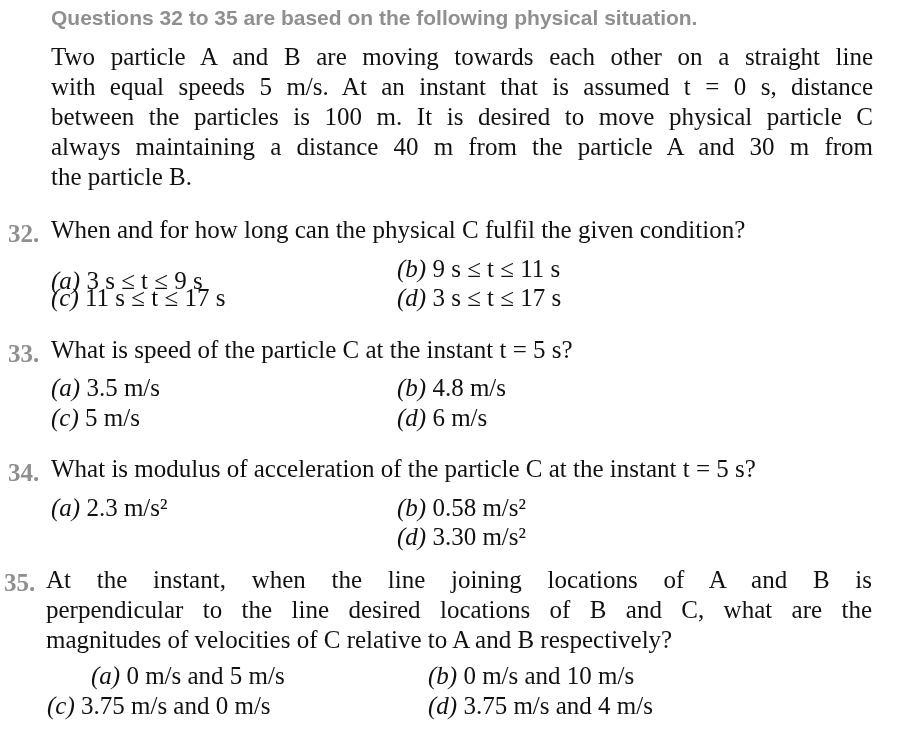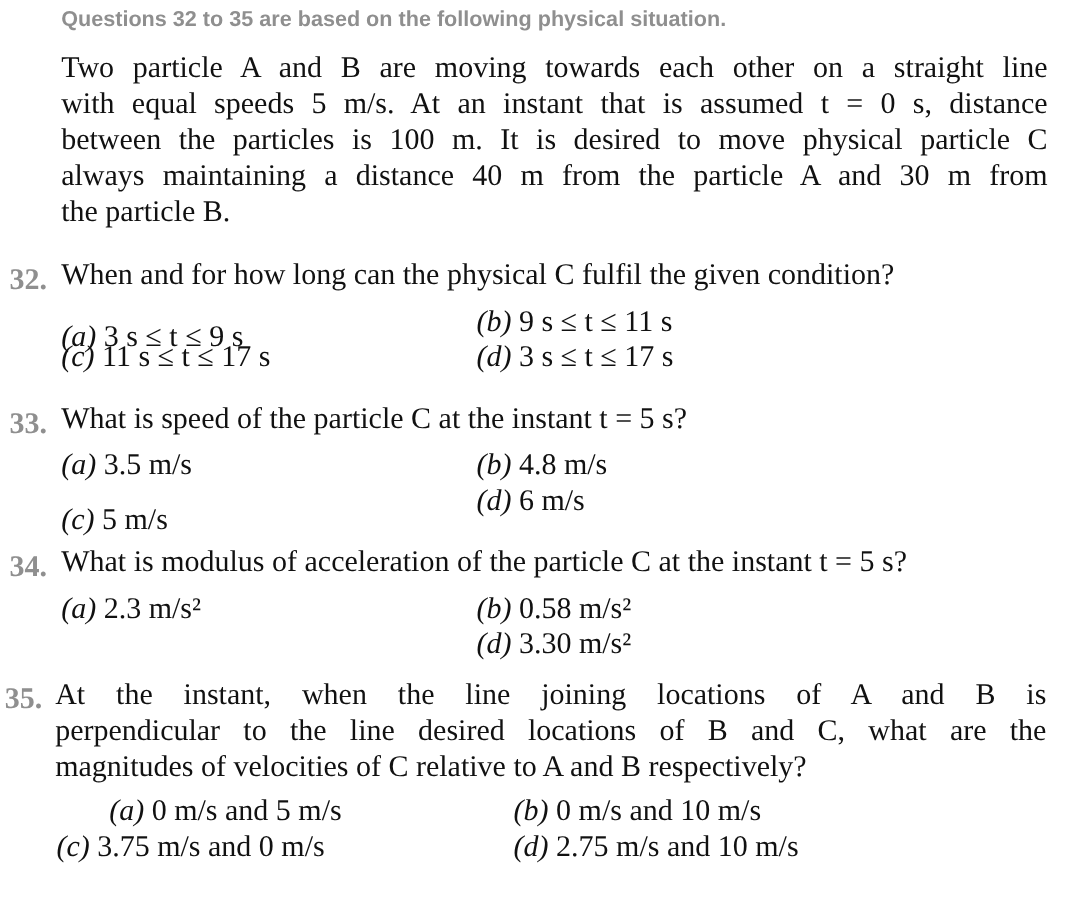--- a/index.html
+++ b/index.html
@@ -18,21 +18,21 @@
   .page {
     position: absolute;
     left: 0; top: 0;
     width: 898px; height: 752px;
   }
   .header {
     position: absolute;
     left: 51px; top: 6px;
     font-family: "Liberation Sans", "DejaVu Sans", sans-serif;
     font-weight: bold;
-    font-size: 18px;
+    font-size: 21px;
     color: #8f8f8f;
     white-space: nowrap;
   }
   .intro {
     position: absolute;
     left: 51px; top: 42px;
     width: 822px;
     font-family: "Liberation Serif", serif;
     font-size: 25px;
     line-height: 30px;
@@ -135,21 +135,21 @@
     <span class="qtext">What is speed of the particle C at the instant t = 5 s?</span>
   </div>
   <div class="opt" style="left:51px; top:374px;">
     <span class="lbl">(a)</span>
     <span>3.5 m/s</span>
   </div>
   <div class="opt" style="left:397px; top:374px;">
     <span class="lbl">(b)</span>
     <span>4.8 m/s</span>
   </div>
-  <div class="opt" style="left:51px; top:404px;margin-top:16px;">
+  <div class="opt" style="left:51px; top:404px;">
     <span class="lbl">(c)</span>
     <span>5 m/s</span>
   </div>
   <div class="opt" style="left:397px; top:404px;">
     <span class="lbl">(d)</span>
     <span>6 m/s</span>
   </div>
 
   <div class="q" style="top:455px;">
     <span class="qnum">34.</span>
@@ -183,16 +183,16 @@
   <div class="opt" style="left:428px; top:662px;">
     <span class="lbl">(b)</span>
     <span>0 m/s and 10 m/s</span>
   </div>
   <div class="opt" style="left:47px; top:692px;">
     <span class="lbl">(c)</span>
     <span>3.75 m/s and 0 m/s</span>
   </div>
   <div class="opt" style="left:428px; top:692px;">
     <span class="lbl">(d)</span>
-    <span>2.75 m/s and 10 m/s</span>
+    <span>3.75 m/s and 4 m/s</span>
   </div>
 
 </div>
 
 </body></html>

